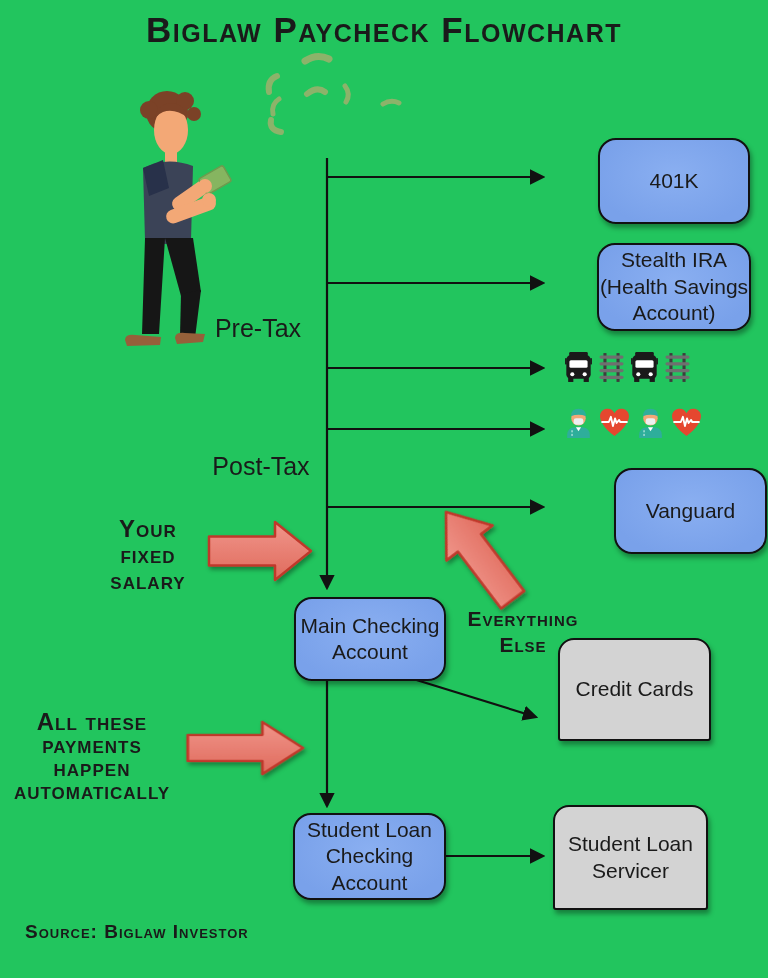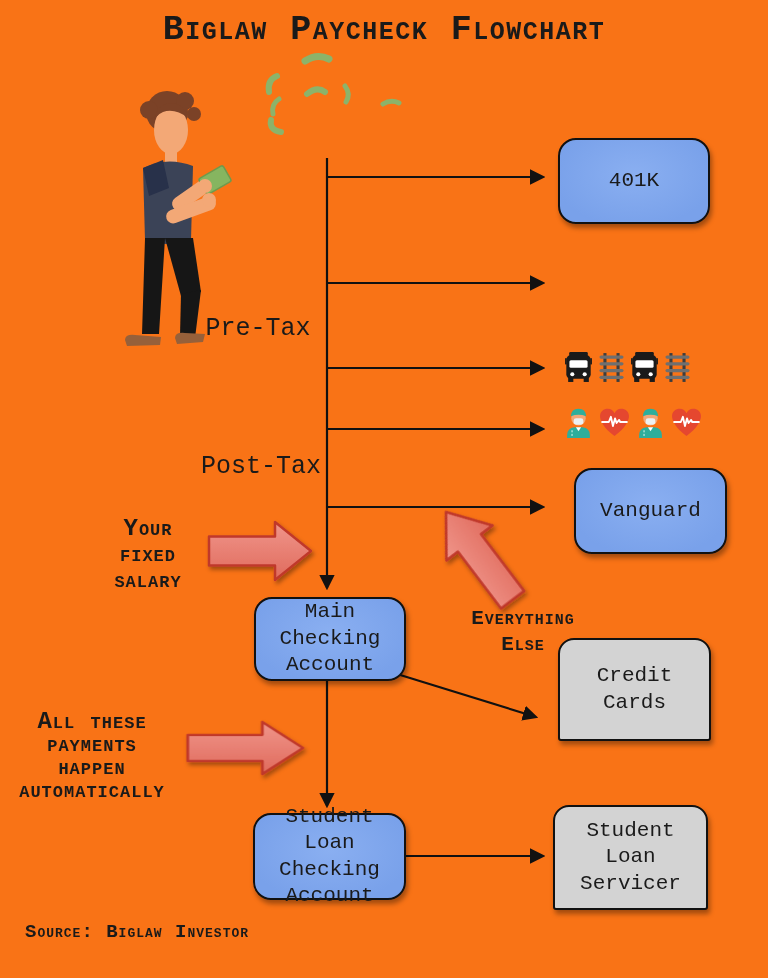--- a/index.html
+++ b/index.html
@@ -1,33 +1,33 @@
 <!DOCTYPE html>
 <html style="--box-blue: #79A1EA; --box-gray: #D3D3D3; --arrow-red-fill: #E8837A; --arrow-red-border: #C0392B; --money-green: #8CB36A; --line: #111111;"><head>
 <meta charset="utf-8">
 <style>
   html,body{margin:0;padding:0;background:#fff;}
   .canvas{
-    position:relative;width:768px;height:978px;background:#f97316;
-    font-family:Liberation Mono, monospace;overflow:hidden;
+    position:relative;width:768px;height:978px;background:#22c55e;
+    font-family:Liberation Sans, sans-serif;overflow:hidden;
     border-bottom:1px solid #ececec;color:#1a1a1a;
   }
   .overlay{position:absolute;left:0;top:0;width:768px;height:978px;}
   .title{
     position:absolute;top:10px;left:0;width:100%;text-align:center;
     font-size:35px;font-weight:bold;font-variant:small-caps;letter-spacing:1.5px;
   }
   .box{
     position:absolute;display:flex;align-items:center;justify-content:center;
     text-align:center;white-space:pre-line;border:2px solid #111;
     font-size:21px;line-height:1.26;
   }
   .box.blue{
     background:radial-gradient(ellipse at 50% 42%, #8AAFF1 0%, var(--box-blue,#79A1EA) 78%);
-    border-radius:18px;box-shadow:2px 4px 5px rgba(0,0,0,.35);
+    border-radius:18px;box-shadow:2px 4px 5px rgba(0,0,0,.35);margin-left:40px;
   }
   .box.gray{
     background:var(--box-gray,#D3D3D3);
     border-radius:16px 16px 3px 3px;box-shadow:2px 4px 5px rgba(0,0,0,.35);
   }
   .label{position:absolute;text-align:center;white-space:pre-line;}
   .taxlabel{font-size:25px;}
   .smallcaps{font-variant:small-caps;font-weight:bold;letter-spacing:1px;}
   .ann{font-size:24px;line-height:1.22;}
   .src{position:absolute;left:25px;top:921px;font-size:19px;}
@@ -152,20 +152,23 @@
 fixed
 salary</div>
   <div class="label smallcaps ann" style="left:443px;top:606px;width:160px;font-size:21px;line-height:26px">Everything
 Else</div>
   <div class="label smallcaps ann" style="left:8px;top:710px;width:168px;line-height:23px">All these
 payments
 happen
 automatically</div>
 
   <div class="box blue" style="left:558px;top:138px;width:148px;height:82px">401K</div>
+  <div class="box blue" style="left:557px;top:243px;width:150px;height:84px">Stealth IRA
+(Health Savings
+Account)</div>
   <div class="box blue" style="left:574px;top:468px;width:149px;height:82px">Vanguard</div>
   <div class="box blue" style="left:254px;top:597px;width:148px;height:80px">Main Checking
 Account</div>
   <div class="box gray" style="left:558px;top:638px;width:149px;height:99px">Credit Cards</div>
   <div class="box blue" style="left:253px;top:813px;width:149px;height:83px">Student Loan
 Checking
 Account</div>
   <div class="box gray" style="left:553px;top:805px;width:151px;height:101px">Student Loan
 Servicer</div>
 

